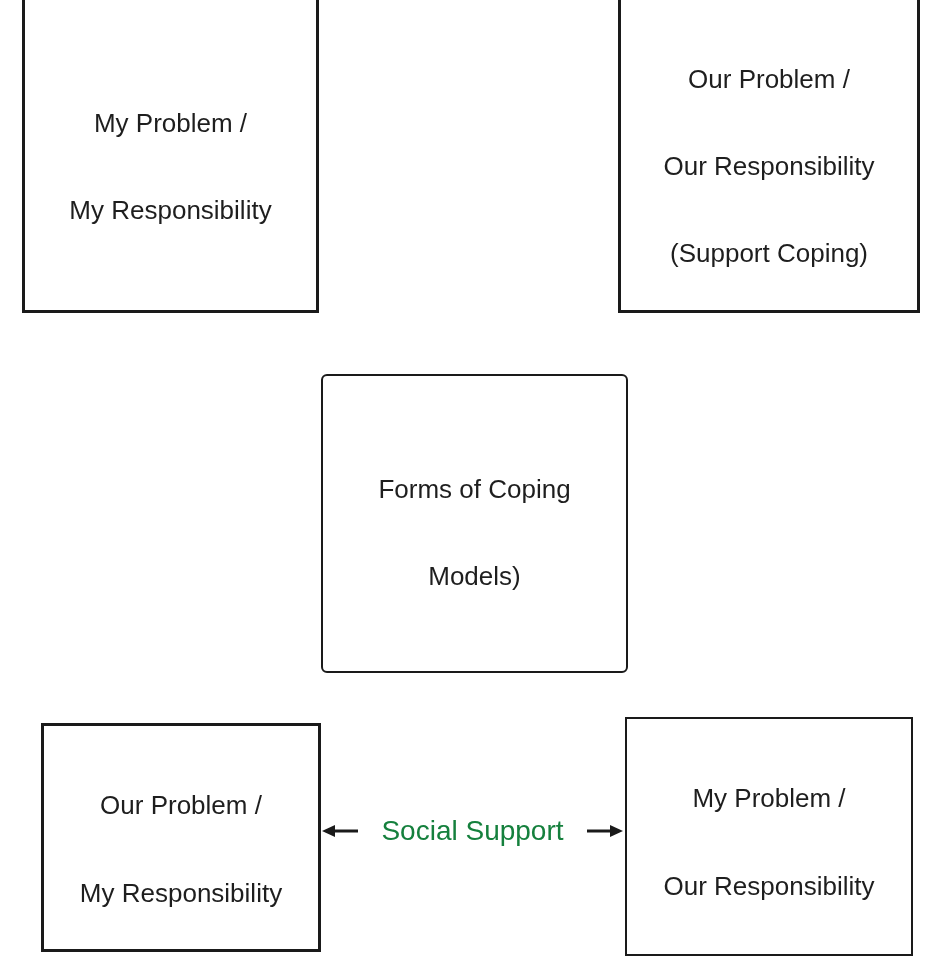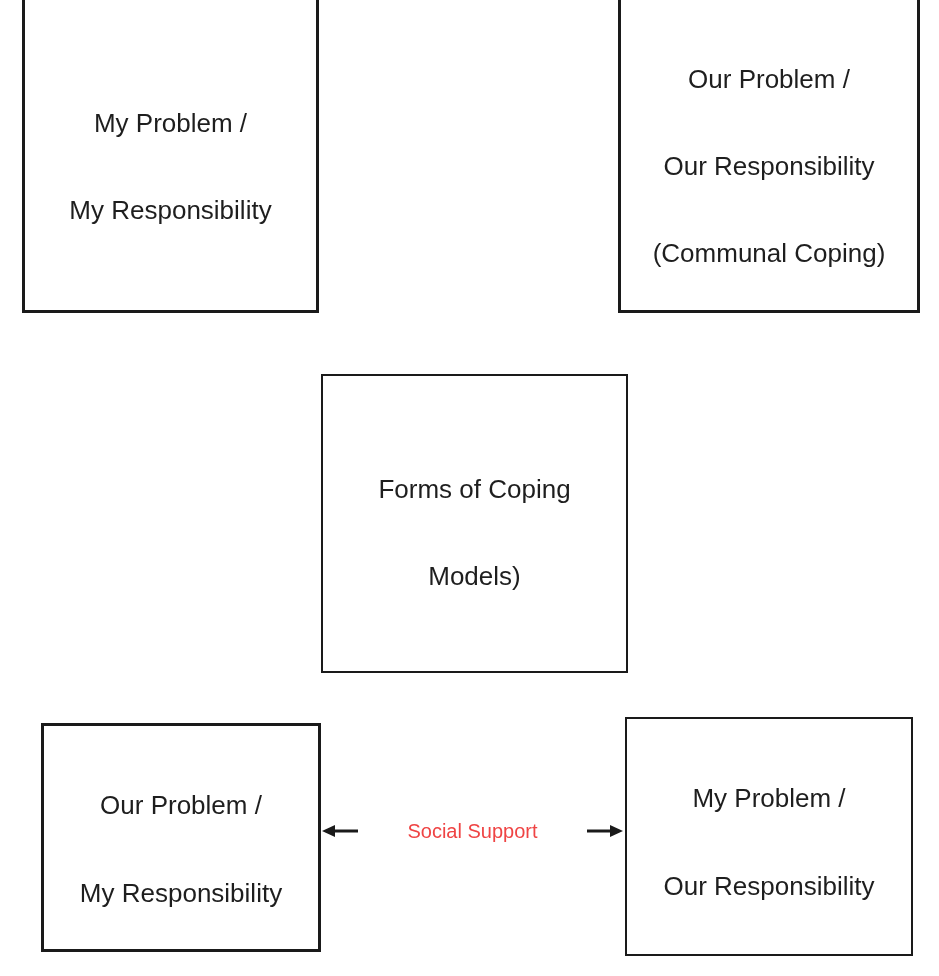--- a/index.html
+++ b/index.html
@@ -34,61 +34,61 @@
   .box-top-left {
     left: 22px; top: -8px; width: 297px; height: 321px;
     gap: 61px; padding-top: 27px;
   }
   .box-top-right {
     left: 618px; top: -8px; width: 302px; height: 321px;
     gap: 61px; padding-top: 27px;
   }
   .box-middle {
     left: 321px; top: 374px; width: 307px; height: 299px;
-    border-width: 2px; gap: 61px; padding-top: 18px;
+    border-width: 2px; gap: 61px; padding-top: 18px; border-radius: 6px;
   }
   .box-middle .line:nth-child(3) { margin-top: -25px; margin-left: 36px; }
   .box-bottom-left {
     left: 41px; top: 723px; width: 280px; height: 229px;
     gap: 62px; padding-top: 23px;
   }
   .box-bottom-right {
     left: 625px; top: 717px; width: 288px; height: 239px;
     border-width: 2px; gap: 62px; padding-top: 10px;
   }
 
   .connector {
     position: absolute;
     left: 322px; top: 809px; width: 301px; height: 44px;
     display: flex;
     align-items: center;
     justify-content: space-between;
   }
   .connector-label {
-    font-size: 20px;
+    font-size: 28px;
     line-height: 28px;
     white-space: nowrap;
-    color: #ef4444;
+    color: #15803d;
   }
   .arrow-svg { display: block; }
 </style>
 </head>
 <body>
 
 <div class="canvas">
 
   <div class="box box-top-left">
     <div class="line">My Problem /</div>
     <div class="line">My Responsibility</div>
   </div>
 
   <div class="box box-top-right">
     <div class="line">Our Problem /</div>
     <div class="line">Our Responsibility</div>
-    <div class="line">(Communal Coping)</div>
+    <div class="line">(Support Coping)</div>
   </div>
 
   <div class="box box-middle">
     <div class="line">Forms of Coping</div>
     <div class="line">Models)</div>
   </div>
 
   <div class="box box-bottom-left">
     <div class="line">Our Problem /</div>
     <div class="line">My Responsibility</div>

